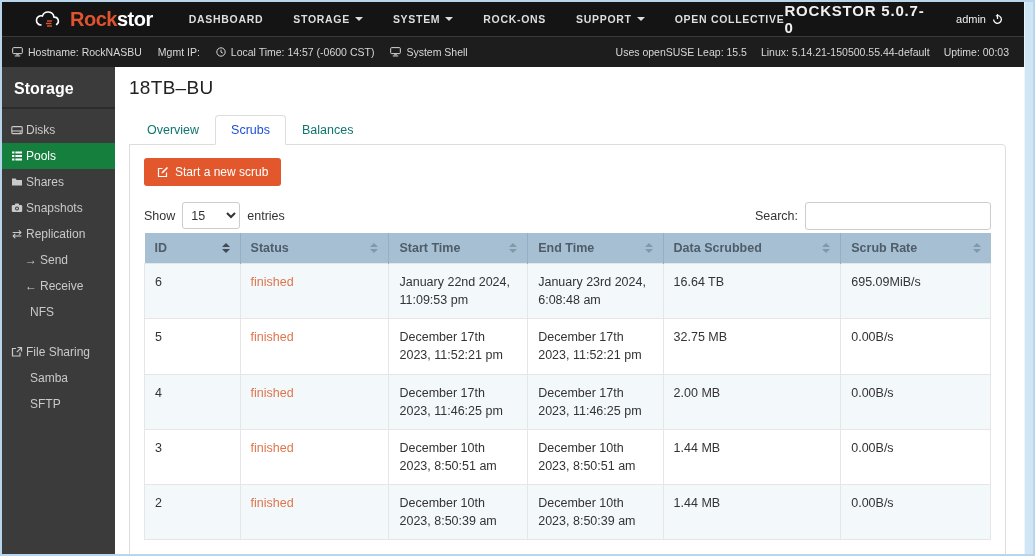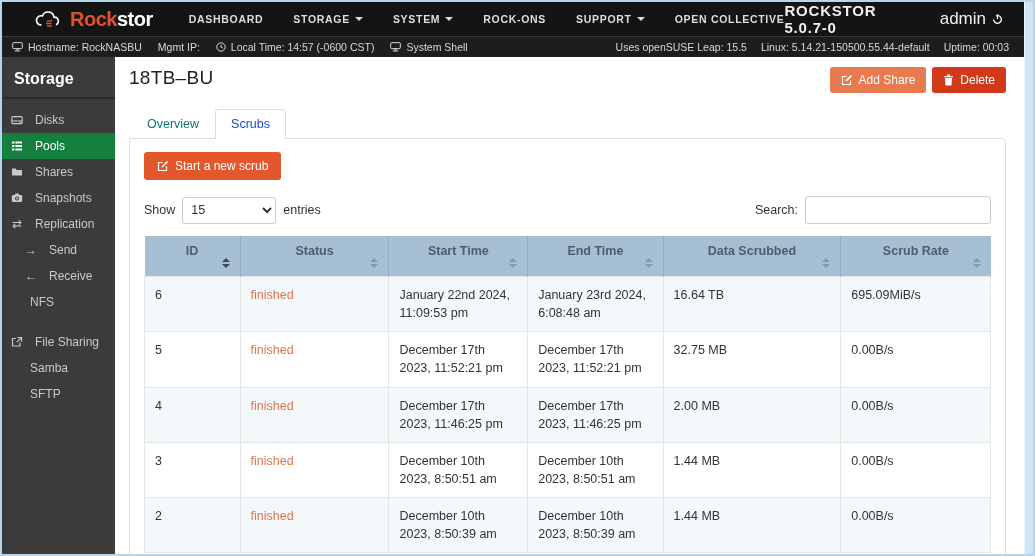--- a/index.html
+++ b/index.html
@@ -15,39 +15,39 @@
   .brand-text { font-size:20px; font-weight:bold; letter-spacing:-0.5px; }
   .brand-rock { color:#e0532f; }
   .brand-stor { color:#ffffff; }
   .nav-items { display:flex; align-items:center; gap:30px; margin-left:36px; }
   .nav-item { color:#dedede; font-size:10.5px; font-weight:bold; letter-spacing:0.7px;
               cursor:pointer; display:flex; align-items:center; gap:5px; white-space:nowrap; }
   .caret { width:0; height:0; border-left:4px solid transparent; border-right:4px solid transparent;
            border-top:4px solid #dedede; display:inline-block; }
   .nav-right { margin-left:auto; display:flex; align-items:center; gap:26px; margin-right:14px; }
   .nav-version { color:#f0f0f0; font-size:15px; font-weight:bold; letter-spacing:0.8px; }
-  .nav-user { color:#f0f0f0; font-size:17px; display:flex; align-items:center; gap:6px; cursor:pointer; }
-
-  
-  .statusbar { height:21px; background:#1d1d1d; border-top:1px solid #3a3a3a; display:flex;
+  .nav-user { color:#f0f0f0; font-size:11px; display:flex; align-items:center; gap:6px; cursor:pointer; }
+
+  
+  .statusbar { height:31px; background:#1d1d1d; border-top:1px solid #3a3a3a; display:flex;
                align-items:center; padding:0 24px 0 10px; font-size:10.5px; color:#d8d8d8;
                flex-shrink:0; }
   .sb-left { display:flex; align-items:center; gap:16px; }
   .sb-right { margin-left:auto; display:flex; align-items:center; gap:14px; }
   .sb-item { display:flex; align-items:center; gap:5px; white-space:nowrap; }
 
   
   .content { flex:1; display:flex; min-height:0; }
 
   
   .sidebar { width:113px; background:#3b3b3b; color:#c9c9c9; flex-shrink:0; font-size:12px; }
   .sidebar-title { color:#fff; font-size:16px; font-weight:bold; padding:13px 12px 9px 12px;
                    border-bottom:2px solid #2c2c2c; }
   .side-list { padding-top:8px; }
-  .side-item { display:flex; align-items:center; gap:11px; padding:6px 8px; cursor:pointer;
+  .side-item { display:flex; align-items:center; gap:2px; padding:6px 8px; cursor:pointer;
                white-space:nowrap; }
   .side-item.active { background:#15803d; color:#fff; }
   .side-item.sub1 { padding-left:22px; }
   .side-item.sub2 { padding-left:28px; }
   .side-item.group-start { margin-top:14px; }
   .sicon { width:14px; display:inline-flex; justify-content:center; color:#c9c9c9; font-size:12px; }
   .side-item.active .sicon { color:#fff; }
 
   
   .main { flex:1; background:#fff; padding:8px 27px 0 14px; position:relative; min-width:0; }
@@ -67,35 +67,35 @@
   .tab.active { color:#1d4ed8; background:#fff; border:1px solid #ddd; border-bottom:1px solid #fff;
                 border-radius:4px 4px 0 0; }
 
   
   .panel { border:1px solid #ddd; border-radius:0 4px 4px 4px; margin-top:-1px; padding:13px 14px 16px 14px;
            background:#fff; }
   .scrub-row { display:flex; align-items:flex-end; gap:8px; }
   .scrub-text { font-size:13px; color:#333; padding-bottom:3px; }
   .link { color:#e0532f; cursor:pointer; text-decoration:none; }
 
-  .controls-row { display:flex; align-items:center; margin-top:16px; margin-bottom:12px; }
+  .controls-row { display:flex; align-items:flex-start; margin-top:16px; margin-bottom:3px; }
   .show-entries { display:flex; align-items:center; gap:7px; font-size:12.5px; color:#333; }
-  .entries-select { width:94px; height:27px; font-size:12.5px; color:#333; border:1px solid #ccc;
+  .entries-select { width:58px; height:27px; font-size:12.5px; color:#333; border:1px solid #ccc;
                     border-radius:3px; padding:0 4px; background:#fff;
                     font-family:"Liberation Sans", sans-serif; }
   .search-wrap { margin-left:auto; display:flex; align-items:center; gap:7px; font-size:12.5px; color:#333; }
   .search-input { width:186px; height:28px; border:1px solid #ccc; border-radius:3px; padding:0 8px;
                   font-size:12.5px; font-family:"Liberation Sans", sans-serif; }
 
   
   table { width:100%; border-collapse:collapse; font-size:12.5px; table-layout:fixed; }
   thead th { background:#a6bfd2; color:#4e5d69; font-weight:bold; text-align:left;
              padding:8px 10px; border-left:1px solid #94afc3; cursor:pointer; position:relative; }
   thead th:first-child { border-left:none; }
-  .th-inner { display:flex; align-items:center;flex-direction:column; }
+  .th-inner { display:flex; align-items:center; }
   .sort { margin-left:auto; display:inline-flex; flex-direction:column; gap:2px; }
   .sort i { display:block; width:0; height:0; border-left:4px solid transparent;
             border-right:4px solid transparent; }
   .sort .up { border-bottom:4px solid rgba(40,55,70,0.28); }
   .sort .dn { border-top:4px solid rgba(40,55,70,0.28); }
   th.sorted .sort .up { border-bottom-color:rgba(25,35,45,0.75); }
   th.sorted .sort .dn { border-top-color:rgba(25,35,45,0.75); }
   tbody td { padding:9px 10px; border:1px solid #e6e6e6; color:#333; vertical-align:top;
              line-height:1.45; }
   tbody tr.stripe { background:#f3f8fb; }
@@ -299,46 +299,26 @@
         <div class="side-item sub2">
           <span>SFTP</span>
         </div>
       </div>
     </div>
 
     <div class="main">
 
       <div class="title-row">
         <div class="page-title">18TB–BU</div>
-        <div class="title-btns">
-          <button class="btn btn-addshare">
-            <span>
-              <svg width="12" height="12" viewBox="0 0 12 12">
-                  <path d="M9.5 6.5 v4 H1.5 v-8 h4" fill="none" stroke="#fff" stroke-width="1.2"></path>
-                  <path d="M4.5 7.5 l1.6 -0.4 L10.6 2.6 a0.8 0.8 0 0 0 -1.2 -1.2 L4.9 5.9 Z" fill="#fff"></path>
-                </svg>
-            </span>
-            <span>Add Share</span>
-          </button>
-          <button class="btn btn-delete">
-            <span>
-              <svg width="11" height="12" viewBox="0 0 11 12">
-                  <rect x="4" y="0.6" width="3" height="1.2" fill="#fff"></rect>
-                  <rect x="1" y="2.2" width="9" height="1.1" fill="#fff"></rect>
-                  <path d="M2 4 h7 l-0.5 7.4 h-6 Z" fill="#fff"></path>
-                </svg>
-            </span>
-            <span>Delete</span>
-          </button>
-        </div>
       </div>
 
       <div class="tabs">
         <span class="tab">Overview</span>
         <span class="tab active">Scrubs</span>
+        <span class="tab">Balances</span>
       </div>
 
       <div class="panel">
 
         <div class="scrub-row">
           <button class="btn btn-scrub">
             <span>
               <svg width="12" height="12" viewBox="0 0 12 12">
                   <path d="M9.5 6.5 v4 H1.5 v-8 h4" fill="none" stroke="#fff" stroke-width="1.2"></path>
                   <path d="M4.5 7.5 l1.6 -0.4 L10.6 2.6 a0.8 0.8 0 0 0 -1.2 -1.2 L4.9 5.9 Z" fill="#fff"></path>

